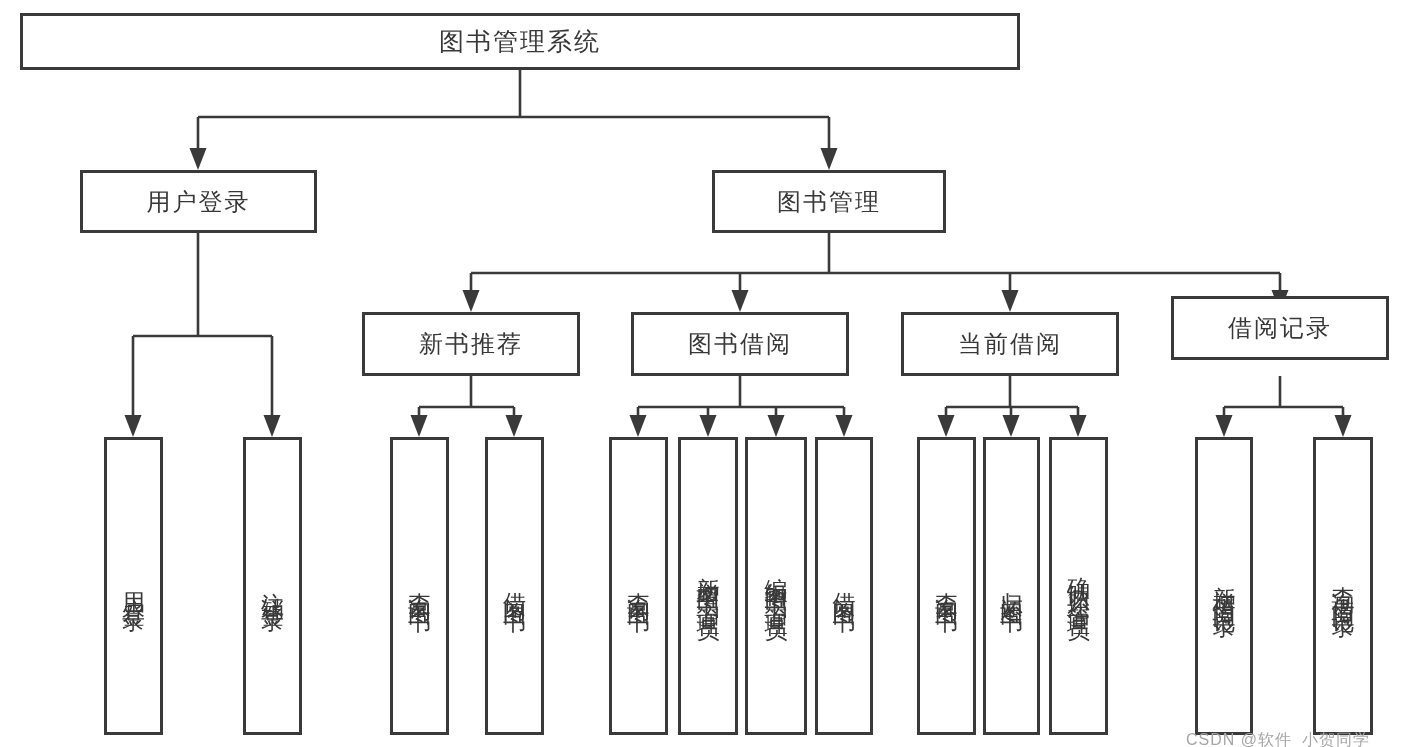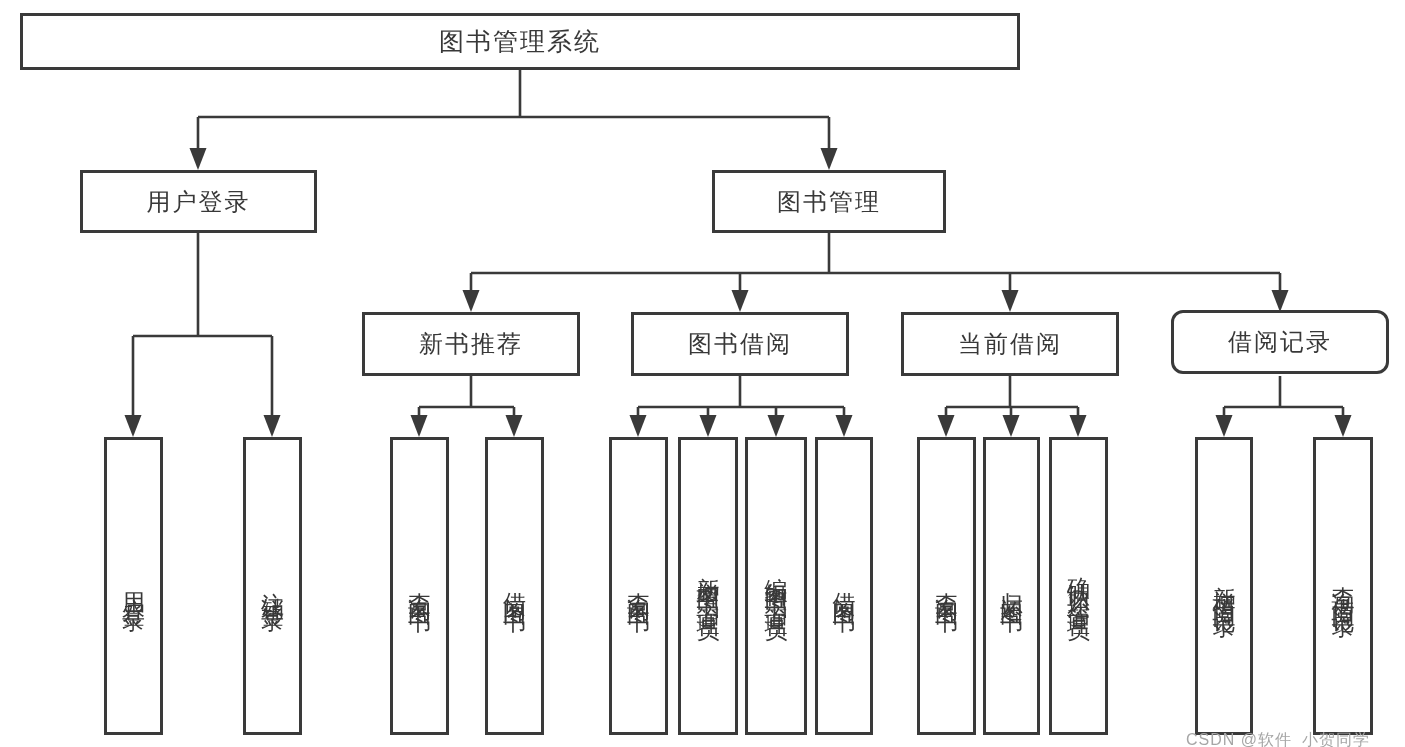--- a/index.html
+++ b/index.html
@@ -118,21 +118,21 @@
 
   <div class="box" style="left:362px; top:312px; width:218px; height:64px;">
     <span>新书推荐</span>
   </div>
   <div class="box" style="left:631px; top:312px; width:218px; height:64px;justify-content:center;">
     <span>图书借阅</span>
   </div>
   <div class="box" style="left:901px; top:312px; width:218px; height:64px;font-family:Liberation Serif, serif;">
     <span>当前借阅</span>
   </div>
-  <div class="box" style="left:1171px; top:310px; width:218px; height:64px;border-radius:12px;">
+  <div class="box" style="left:1171px; top:296px; width:218px; height:64px;">
     <span>借阅记录</span>
   </div>
 
   <div class="vbox" style="left:104px; top:437px; width:59px; height:298px;">
     <span>用户登录</span>
   </div>
   <div class="vbox" style="left:243px; top:437px; width:59px; height:298px;">
     <span>注销登录</span>
   </div>
 

